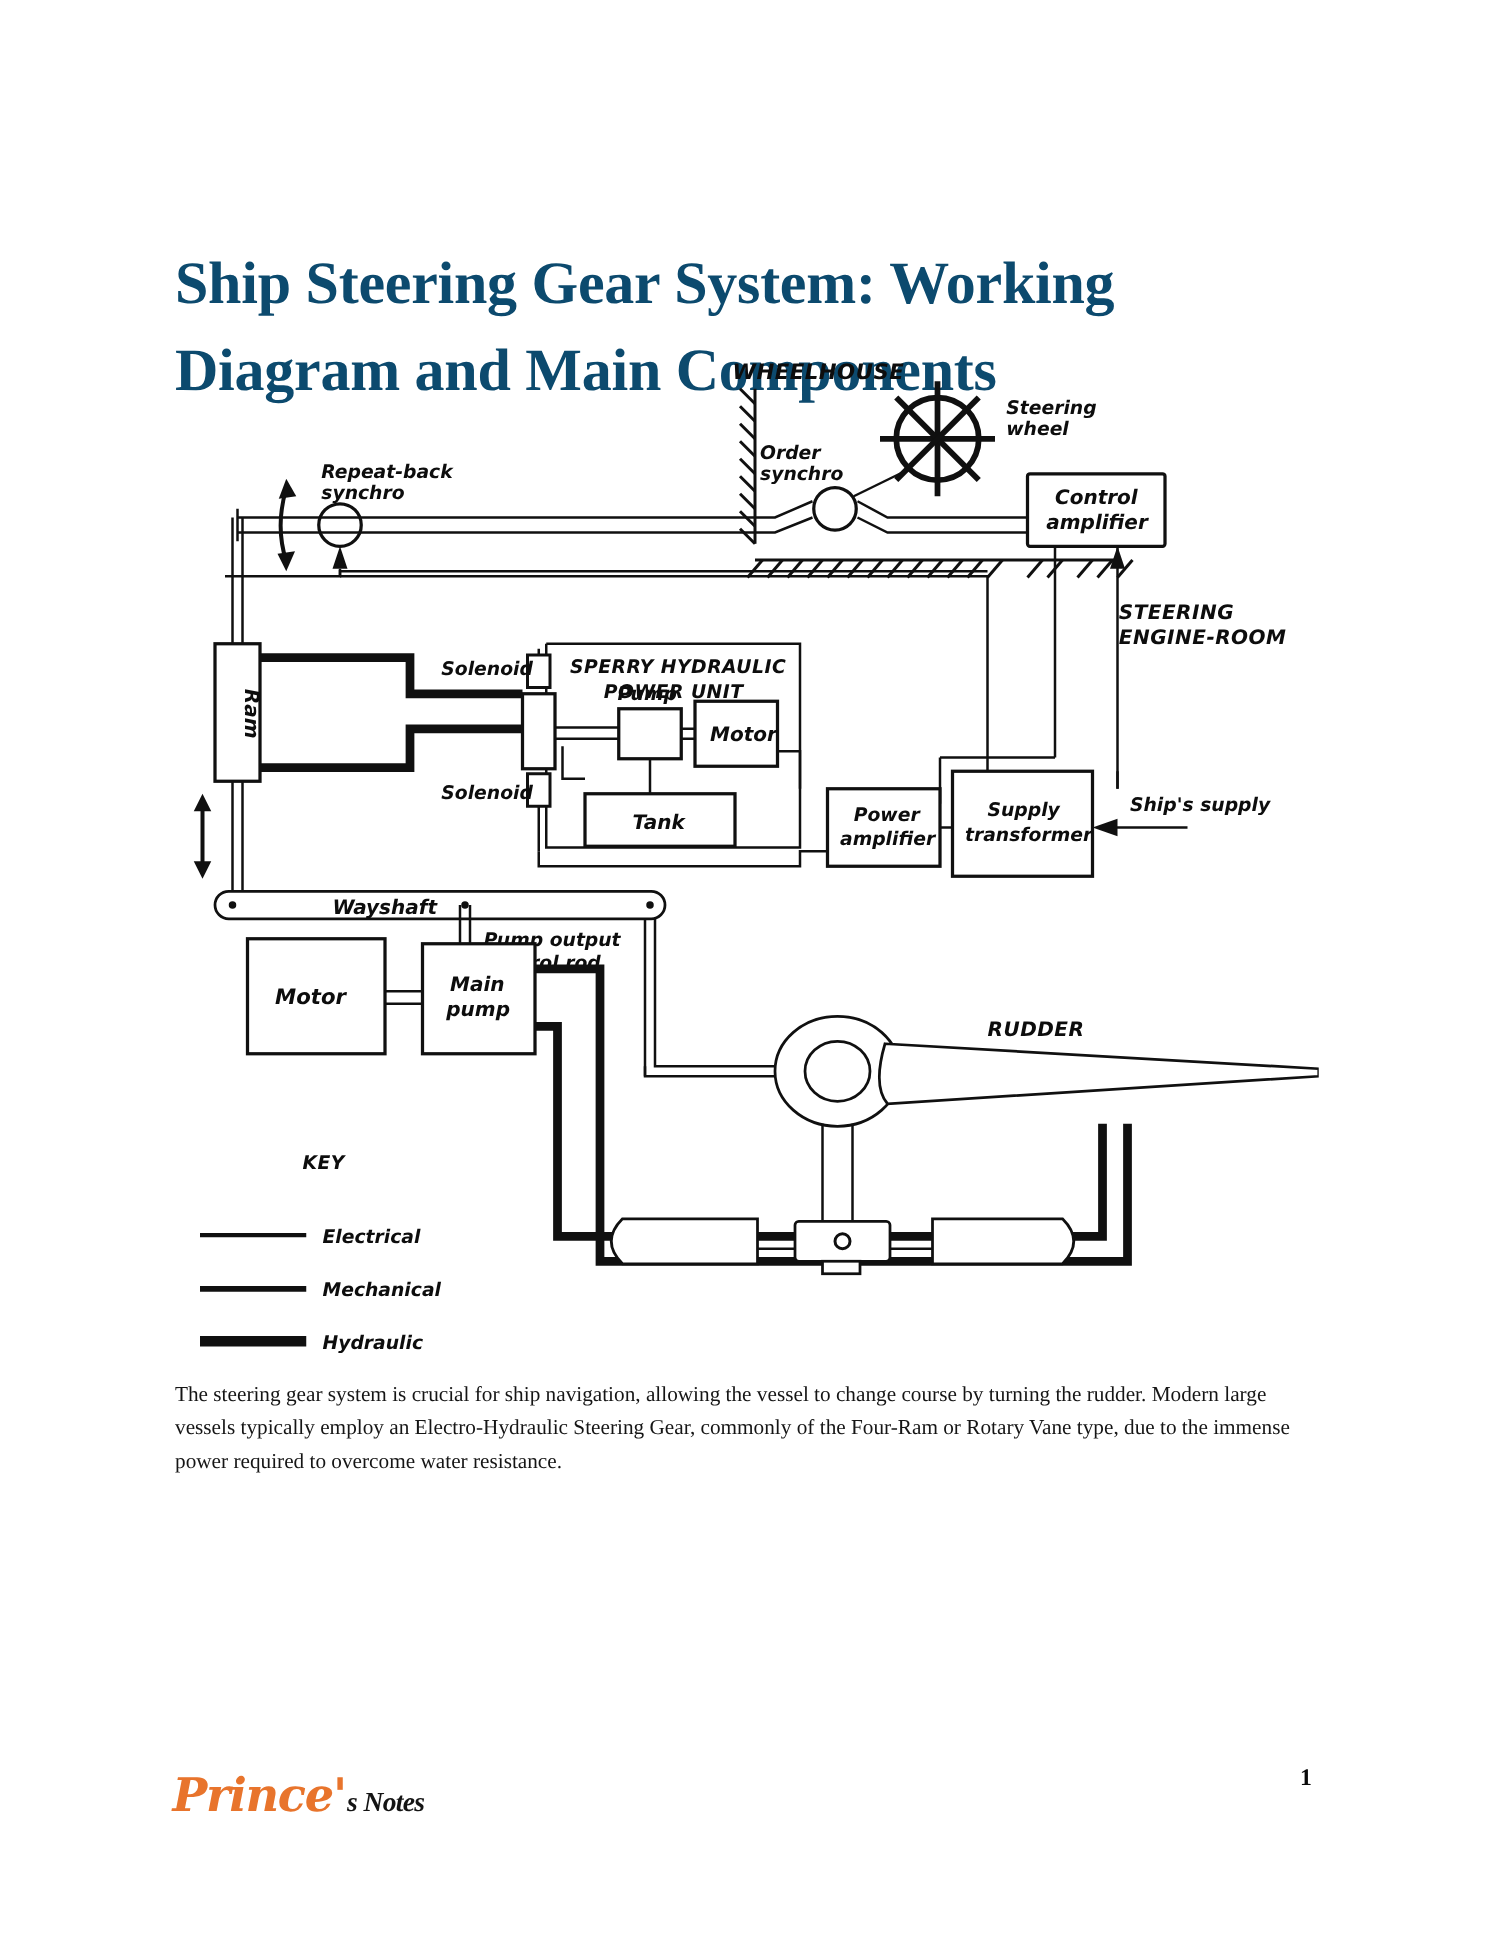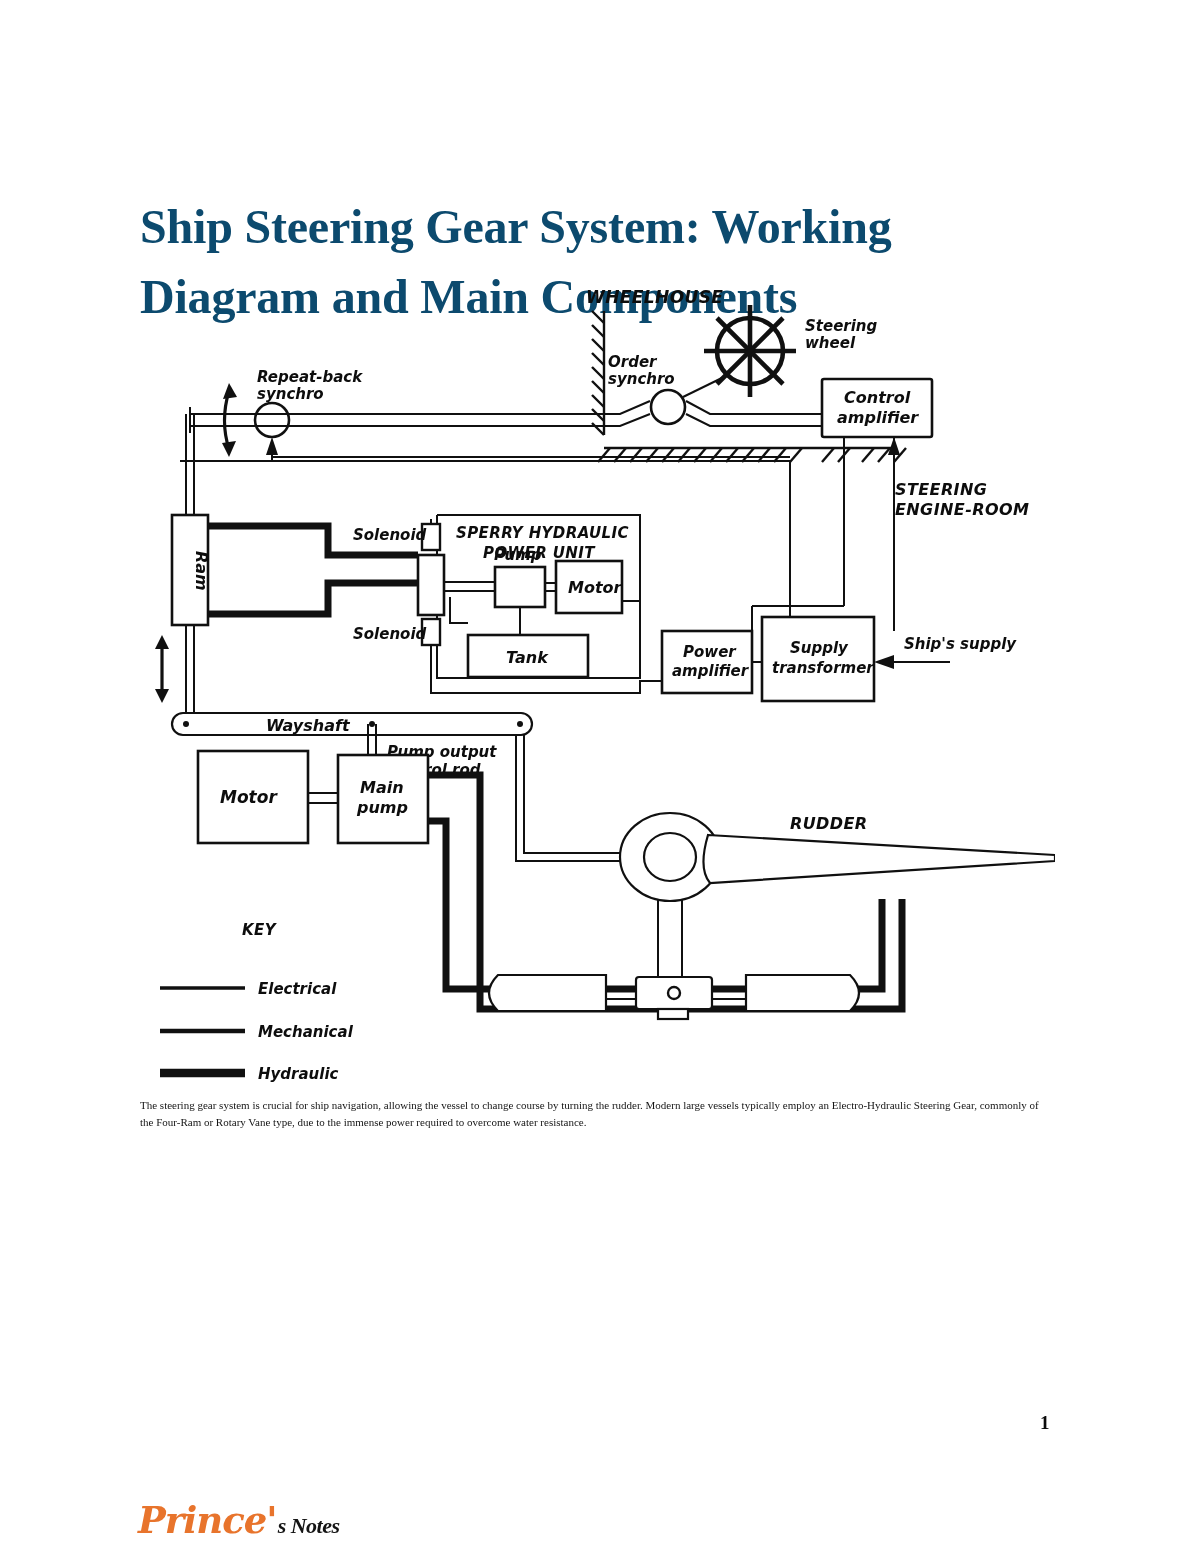--- a/index.html
+++ b/index.html
@@ -27,29 +27,29 @@
   .figure{
     position:absolute;left:150px;top:283px;
     width:905px;height:800px;
   }
   .figure svg{display:block;width:905px;height:800px;}
 
   
   .body-text{
     position:absolute;left:140px;top:1086px;width:910px;
     font-family:"Liberation Serif", serif;
-    font-size:11px;
+    font-size:17px;
     line-height:1.55;
     color:#151515;
     text-align:left;
   }
 
   
   .footer-logo{
-    position:absolute;left:138px;top:1502px;
+    position:absolute;left:138px;top:1418px;
     height:46px;
     display:flex;align-items:baseline;
   }
   .logo-prince{
     font-family:"DejaVu Serif", serif;
     font-weight:bold;
     font-style:italic;
     font-size:37px;
     color:#E8742C;
     letter-spacing:-1px;

